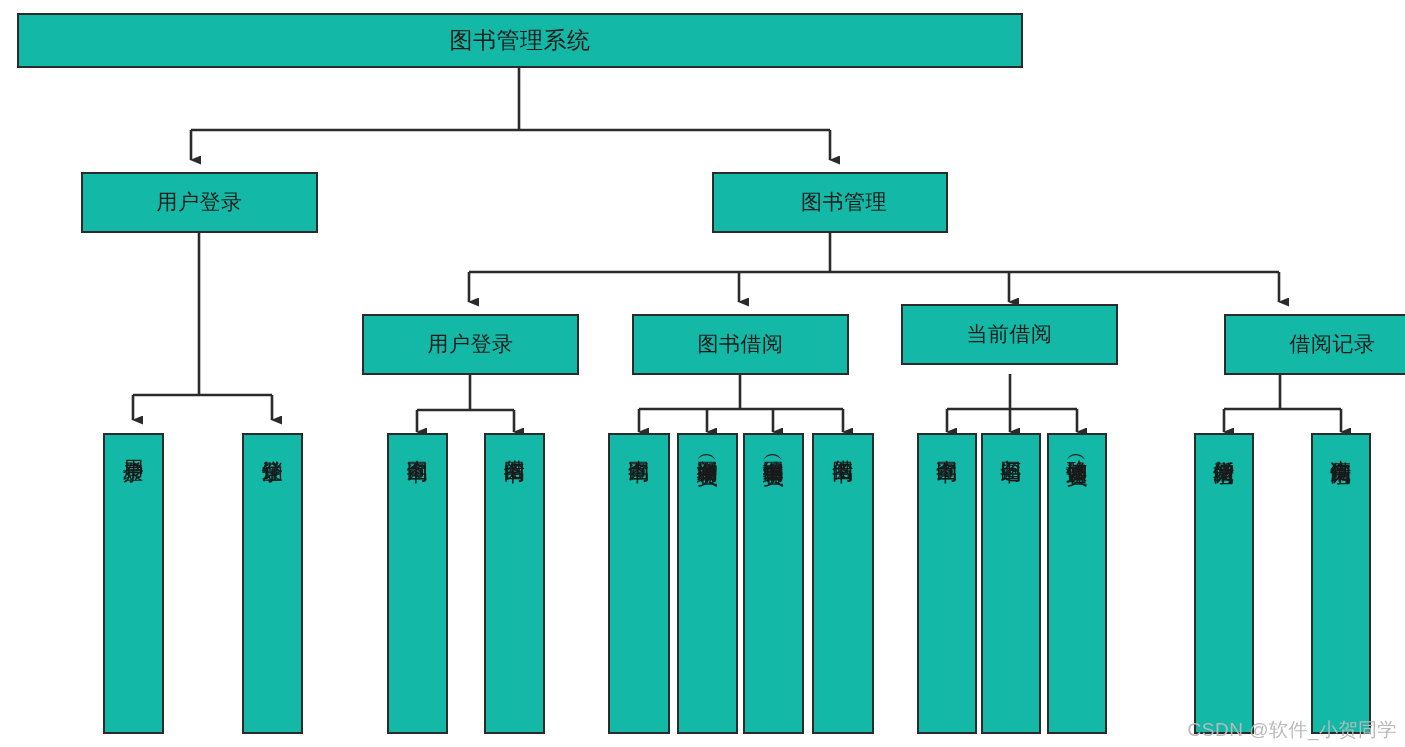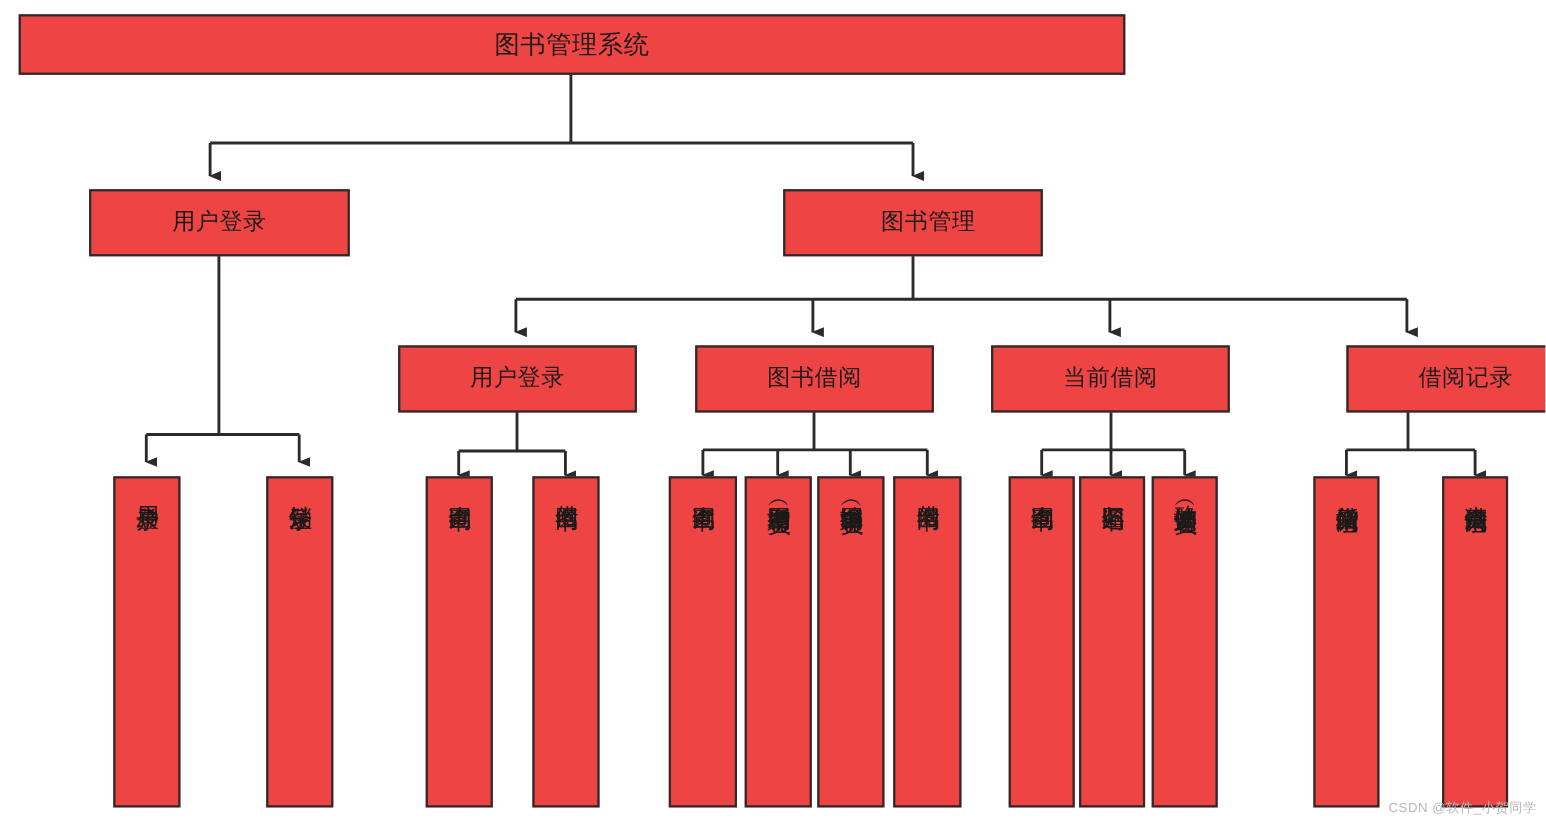--- a/index.html
+++ b/index.html
@@ -22,21 +22,21 @@
     left: 0;
     top: 0;
     width: 1405px;
     height: 747px;
     pointer-events: none;
   }
   .node {
     position: absolute;
     box-sizing: border-box;
     border: 2px solid #2b2b2b;
-    background: #ef4444;
+    background: #14b8a6;
     display: flex;
     align-items: center;
     justify-content: center;
     color: #1a1a1a;
   }
   .node .label {
     text-align: center;
     line-height: 1.08;
     letter-spacing: 0.5px;
   }
@@ -52,21 +52,21 @@
     text-orientation: upright;
     font-size: 21px;
     line-height: 1.22;
     letter-spacing: 1px;
     white-space: nowrap;
   }
   .watermark {
     position: absolute;
     right: 8px;
     bottom: 4px;
-    font-size: 12px;
+    font-size: 19px;
     color: #b9b9b9;
     letter-spacing: 0.5px;
     white-space: nowrap;
   }
 </style>
 </head>
 <body>
 
 <div id="canvas">
 
@@ -131,21 +131,21 @@
   <div class="node lvl2" style="left:712px; top:172px; width:236px; height:61px;padding-left:28px;">
     <span class="label">图书管理</span>
   </div>
 
   <div class="node lvl3" style="left:362px; top:314px; width:217px; height:61px;">
     <span class="label">用户登录</span>
   </div>
   <div class="node lvl3" style="left:632px; top:314px; width:217px; height:61px;align-items:center;">
     <span class="label">图书借阅</span>
   </div>
-  <div class="node lvl3" style="left:901px; top:314px; width:217px; height:61px;">
+  <div class="node lvl3" style="left:901px; top:304px; width:217px; height:61px;">
     <span class="label">当前借阅</span>
   </div>
   <div class="node lvl3" style="left:1224px; top:314px; width:217px; height:61px;">
     <span class="label">借阅记录</span>
   </div>
 
   <div class="node leaf" style="left:103px; top:433px; width:61px; height:301px;">
     <span class="label">用户登录</span>
   </div>
   <div class="node leaf" style="left:242px; top:433px; width:61px; height:301px;">

